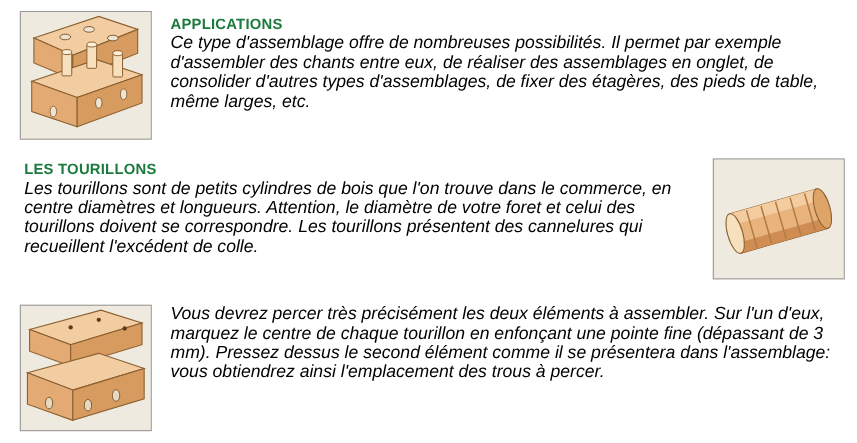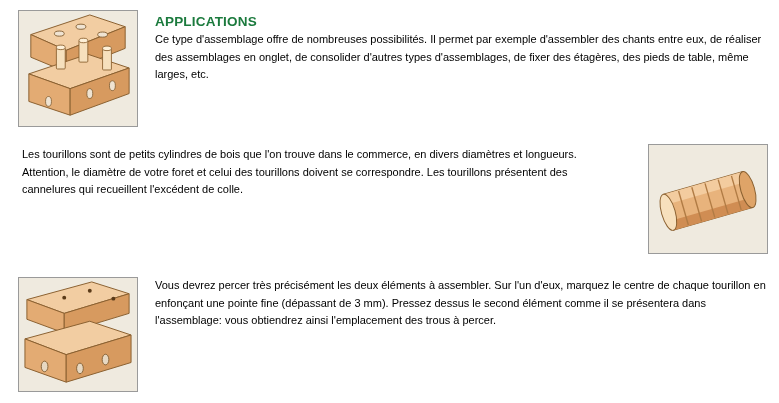--- a/index.html
+++ b/index.html
@@ -27,24 +27,25 @@
     display: block;
   }
   .heading {
     color: #1b7a3d;
     font-weight: bold;
     font-size: 13.5px;
     letter-spacing: 0.2px;
     margin: 0 0 2px 0;
   }
   .body-text {
-    font-size: 11px;
+    font-size: 16px;
     line-height: 17.5px;
     color: #000000;
     margin: 0;
+    font-style: italic;
   }
 
   
   #sec-applications {
     left: 155px;
     top: 14px;
     width: 615px;
   }
 
   
@@ -128,21 +129,22 @@
       <ellipse cx="95" cy="76" rx="3" ry="5" fill="#efe3d2" stroke="#7d5a2f" stroke-width="0.8"></ellipse>
     </svg>
   </div>
 
   <div class="section" id="sec-applications">
     <h2 class="heading">APPLICATIONS</h2>
     <p class="body-text">Ce type d'assemblage offre de nombreuses possibilités. Il permet par exemple d'assembler des chants entre eux, de réaliser des assemblages en onglet, de consolider d'autres types d'assemblages, de fixer des étagères, des pieds de table, même larges, etc.</p>
   </div>
 
   <div class="section" id="sec-tourillons">
-    <p class="body-text">Les tourillons sont de petits cylindres de bois que l'on trouve dans le commerce, en divers diamètres et longueurs. Attention, le diamètre de votre foret et celui des tourillons doivent se correspondre. Les tourillons présentent des cannelures qui recueillent l'excédent de colle.</p>
+    <h2 class="heading">LES TOURILLONS</h2>
+    <p class="body-text">Les tourillons sont de petits cylindres de bois que l'on trouve dans le commerce, en centre diamètres et longueurs. Attention, le diamètre de votre foret et celui des tourillons doivent se correspondre. Les tourillons présentent des cannelures qui recueillent l'excédent de colle.</p>
   </div>
 
   <div class="figure" id="fig-dowel">
     <svg viewBox="0 0 120 110" xmlns="http://www.w3.org/2000/svg">
       <rect x="0" y="0" width="120" height="110" fill="#efeadf"></rect>
 
       <g transform="rotate(-16 60 57)">
         <rect x="18" y="38" width="84" height="38" fill="#e8b37c" stroke="#8a6030" stroke-width="1"></rect>
         <rect x="18" y="38" width="84" height="11" fill="#f3cc9f" stroke="none"></rect>
         <rect x="18" y="66" width="84" height="10" fill="#d08d53" stroke="none"></rect>

